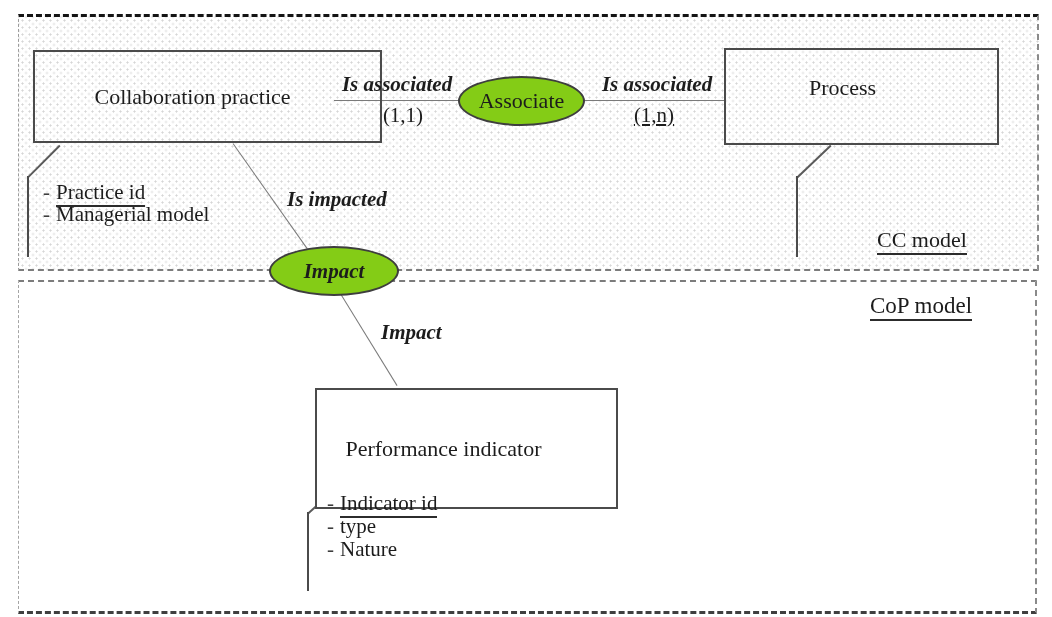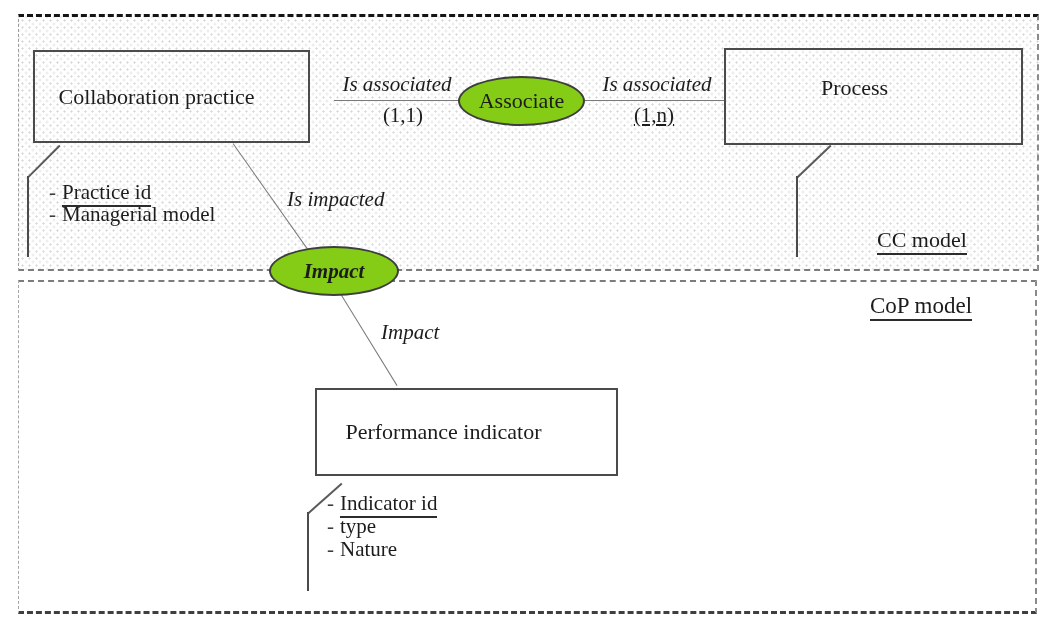--- a/index.html
+++ b/index.html
@@ -30,23 +30,23 @@
     border-right:2px dashed #8a8a8a;
     background:#ffffff;
   }
 
   
   .entity {
     position:absolute; border:2px solid #4b4b4b;
     display:flex; align-items:center; justify-content:center;
     font-size:22px; z-index:3; white-space:nowrap;
   }
-  .entity-collab  { left:33px;  top:50px;  width:277px; height:93px; padding-right:30px; }
-  .entity-process { left:724px; top:48px;  width:299px; height:97px; padding-right:38px; padding-bottom:18px; }
-  .entity-perf    { left:315px; top:388px; width:303px; height:88px; padding-right:46px; padding-top:0; background:#ffffff; }
+  .entity-collab  { left:33px;  top:50px;  width:349px; height:93px; padding-right:30px; }
+  .entity-process { left:724px; top:48px;  width:275px; height:97px; padding-right:38px; padding-bottom:18px; }
+  .entity-perf    { left:315px; top:388px; width:303px; height:121px; padding-right:46px; padding-top:0; background:#ffffff; }
 
   
   .ellipse {
     position:absolute; border:2px solid #3e3e3e; border-radius:50%;
     background:#84cc16; display:flex; align-items:center; justify-content:center;
     z-index:5; white-space:nowrap;
   }
   .ellipse-associate { left:458px; top:76px;  width:127px; height:50px; font-size:22px; }
   .ellipse-impact    { left:269px; top:246px; width:130px; height:50px; font-size:21px; font-style:italic; font-weight:600; }
 
@@ -62,28 +62,28 @@
   .bracket-v    { position:absolute; width:2px; background:#4b4b4b; z-index:2; }
   .bd-collab  { left:60px;  top:145px; width:45px; transform:rotate(135deg); }
   .bv-collab  { left:27px;  top:176px; height:81px; }
   .bd-process { left:831px; top:145px; width:47px; transform:rotate(136.5deg); }
   .bv-process { left:796px; top:176px; height:81px; }
   .bd-perf    { left:342px; top:483px; width:45px; transform:rotate(138.5deg); }
   .bv-perf    { left:307px; top:512px; height:79px; }
 
   
   .attrs { position:absolute; font-size:21px; line-height:22px; white-space:nowrap; z-index:4; }
-  .attrs-collab  { left:49px;  top:181px; }
+  .attrs-collab  { left:43px;  top:181px; }
   .attrs-process { left:805px; top:179px; }
   .attrs-perf    { left:327px; top:492px; line-height:23px; }
   .attr-marker { display:inline-block; width:13px; color:#3d3d3d; }
 
   
   .lbl { position:absolute; font-size:21px; z-index:6; white-space:nowrap; }
-  .it  { font-style:italic; }
+  .it  { font-style:italic;font-weight:bold; }
   .ctr { text-align:center; }
   .lbl-assoc-left  { left:333px; top:72px;  width:128px; }
   .lbl-card-left   { left:343px; top:103px; width:120px; }
   .lbl-assoc-right { left:591px; top:72px;  width:132px; }
   .lbl-card-right  { left:594px; top:103px; width:120px;text-decoration:underline; }
   .lbl-impacted    { left:287px; top:187px; }
   .lbl-impact2     { left:381px; top:320px; }
   .lbl-cc          { left:877px; top:227px; font-size:22px; }
   .lbl-cop         { left:870px; top:293px; font-size:23px;text-align:center; }
 

